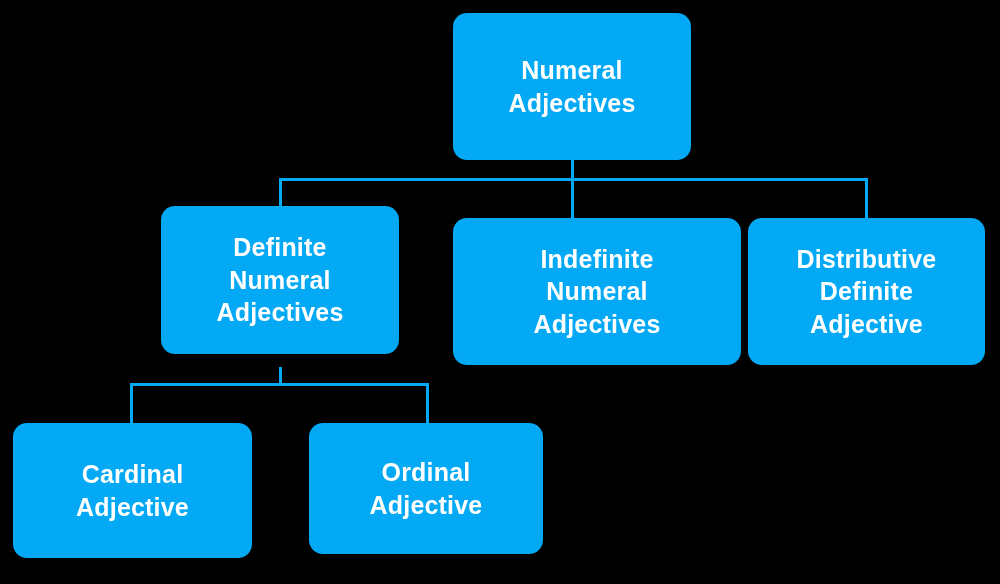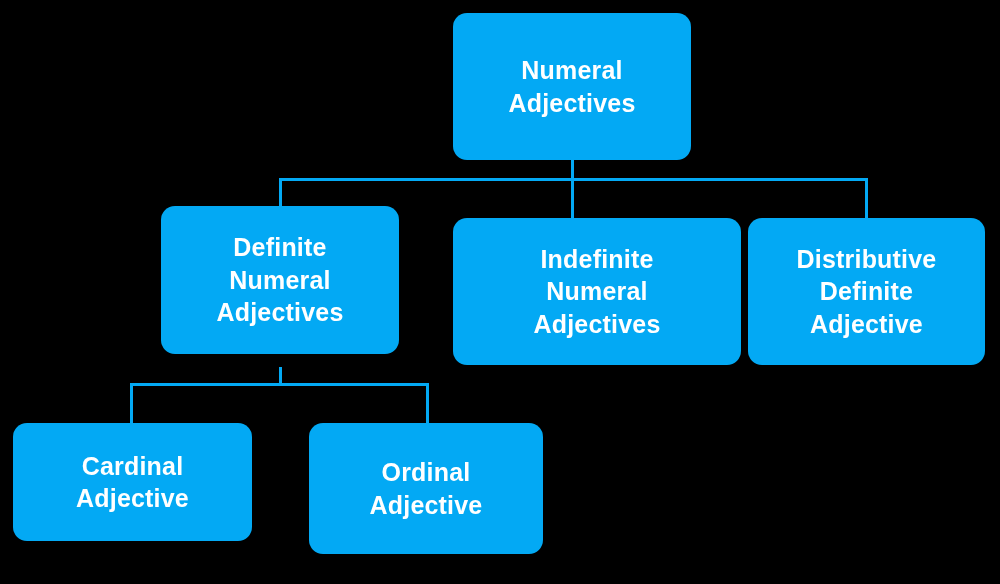--- a/index.html
+++ b/index.html
@@ -35,21 +35,21 @@
   .connector {
     position: absolute;
     background: var(--line, #03A9F4);
   }
 
   
   .n-root         { left: 453px; top: 13px;  width: 238px; height: 147px; }
   .n-definite     { left: 161px; top: 206px; width: 238px; height: 148px; }
   .n-indefinite   { left: 453px; top: 218px; width: 288px; height: 147px; }
   .n-distributive { left: 748px; top: 218px; width: 237px; height: 147px; }
-  .n-cardinal     { left: 13px;  top: 423px; width: 239px; height: 118px; text-align: center; }
+  .n-cardinal     { left: 13px;  top: 423px; width: 239px; height: 135px; text-align: center; }
   .n-ordinal      { left: 309px; top: 423px; width: 234px; height: 131px; }
 
   
   .c-root-stem    { left: 571px; top: 160px; width: 3px;   height: 58px; }
   .c-h1           { left: 279px; top: 178px; width: 589px; height: 3px;  }
   .c-def-drop     { left: 279px; top: 178px; width: 3px;   height: 41px; }
   .c-dist-drop    { left: 865px; top: 178px; width: 3px;   height: 40px; }
   .c-def-stem     { left: 279px; top: 367px; width: 3px;   height: 19px; }
   .c-h2           { left: 130px; top: 383px; width: 299px; height: 3px;  }
   .c-card-drop    { left: 130px; top: 383px; width: 3px;   height: 40px; }

